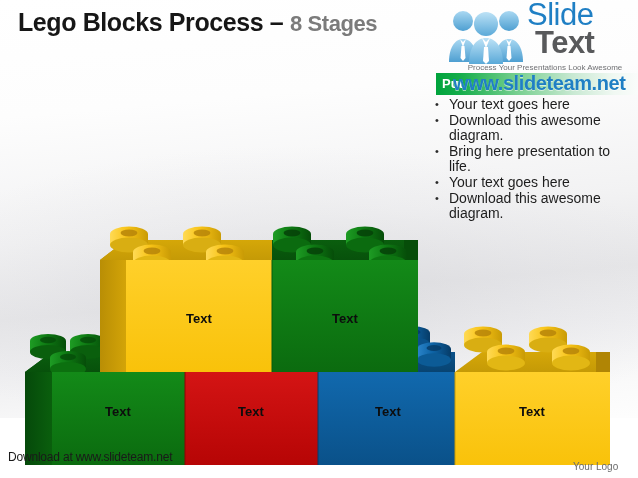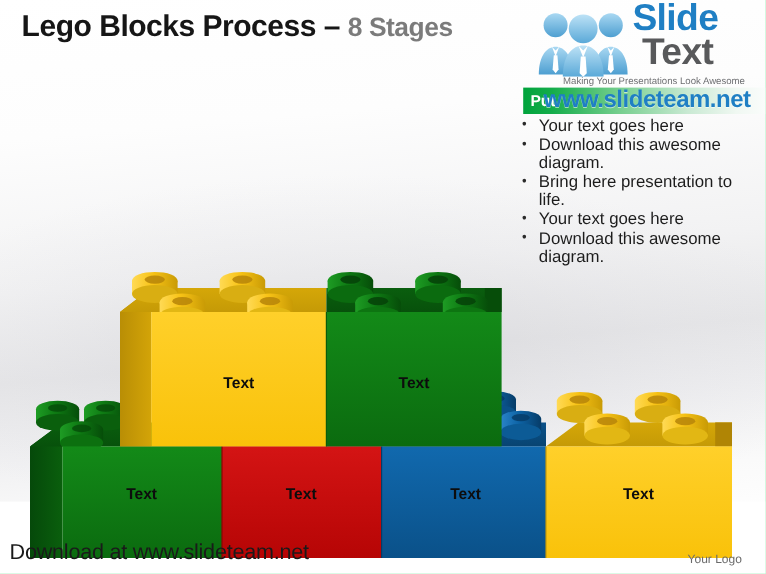--- a/index.html
+++ b/index.html
@@ -66,21 +66,21 @@
   .logo-people {
     position: absolute;
     left: 0; top: 4px;
     width: 78px; height: 58px;
   }
   .logo-word {
     position: absolute;
     left: 80px; top: -2px;
     color: #1f7fc4;
     font-size: 31px;
-    font-weight: bold;
+    font-weight: normal;
     line-height: 30px;
     letter-spacing: -0.5px;
   }
   .logo-word2 {
     position: absolute;
     left: 88px; top: 26px;
     color: #58595b;
     font-size: 31px;
     font-weight: bold;
     line-height: 30px;
@@ -155,21 +155,21 @@
     position: absolute;
     left: 0; top: 0;
     width: 638px; height: 478px;
   }
 
   
   .footer-text {
     position: absolute;
     left: 8px; top: 450px;
     color: #1a1a1a;
-    font-size: 18px;
+    font-size: 12px;
     letter-spacing: -0.2px;
     white-space: nowrap;
   }
   .your-logo {
     position: absolute;
     left: 573px; top: 461px;
     color: #6b6b6b;
     font-size: 10px;
     white-space: nowrap;
   }
@@ -212,21 +212,21 @@
       <path d="M59 33 L62 41 L65 33 L62 36 Z" fill="#ffffff"></path>
       <path d="M60.5 40 L63.5 40 L64.5 52 L62 55 L59.5 52 Z" fill="#ffffff"></path>
 
       <circle cx="39" cy="18" r="12" fill="url(#pg2)"></circle>
       <path d="M22 58 C22 40 30 32 39 32 C48 32 56 40 56 58 Z" fill="url(#pg2)"></path>
       <path d="M35 32 L39 42 L43 32 L39 36 Z" fill="#ffffff"></path>
       <path d="M37 41 L41 41 L42 55 L39 58 L36 55 Z" fill="#ffffff"></path>
     </svg>
     <div class="logo-word">Slide</div>
     <div class="logo-word2">Text</div>
-    <div class="logo-tag">Making Your Presentations Look Awesome</div>
+    <div class="logo-tag">Process Your Presentations Look Awesome</div>
   </div>
 
   <div class="green-banner">
     <div class="green-banner-text">Put</div>
   </div>
   <div class="url-overlay">www.slideteam.net</div>
 
   <div class="bullets">
     <div class="bullet-row">
       <span class="bullet-dot">•</span>

